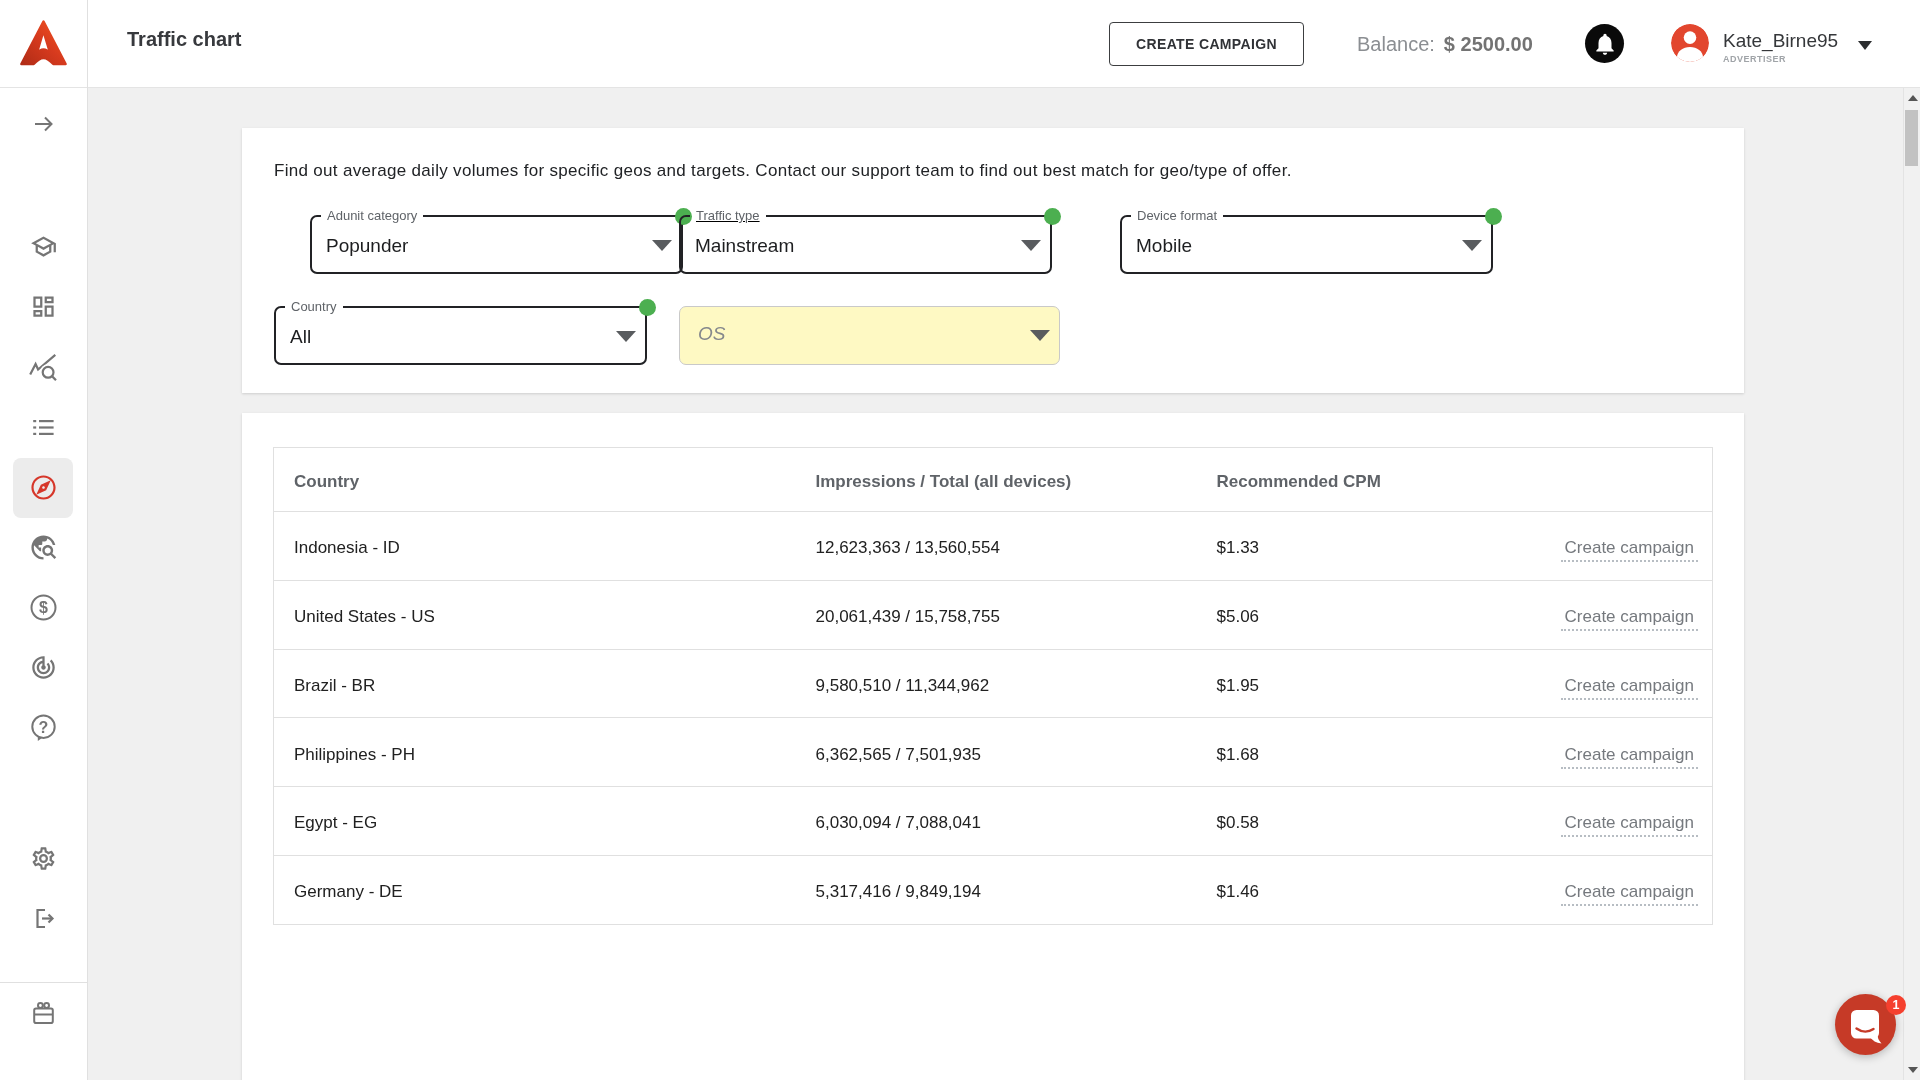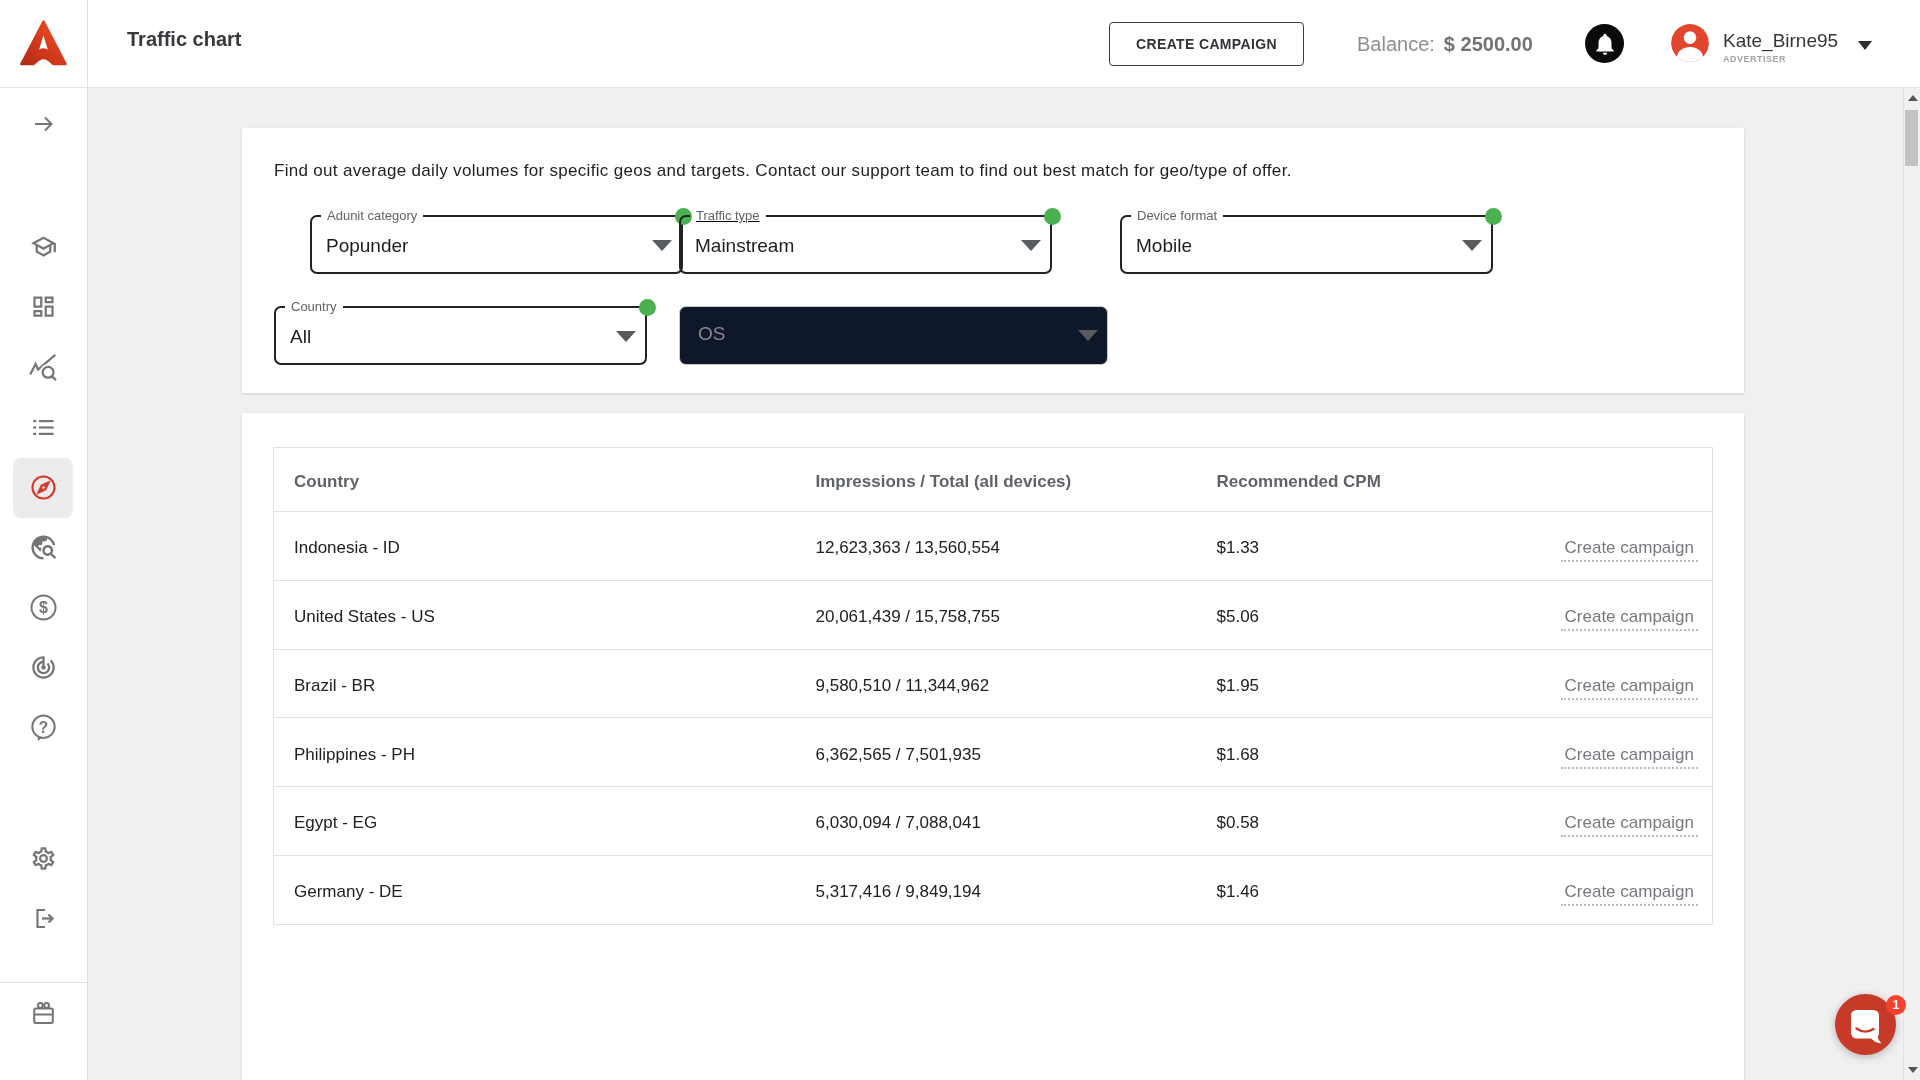--- a/index.html
+++ b/index.html
@@ -42,22 +42,22 @@
   #card2 { left:154px; top:325px; width:1502px; height:790px; }
   #intro { position:absolute; left:32px; top:33px; font-size:17px; letter-spacing:0.31px; color:#212326; }
 
   
   fieldset.fld { position:absolute; border:2px solid #212225; border-radius:7px; height:60px; width:373px; }
   fieldset.fld legend { margin-left:9px; padding:0 6px; font-size:13px; color:#5f6368; line-height:3px; }
   .fld .val { position:absolute; left:14px; top:18px; font-size:19px; color:#1d1e20; }
   .dd { position:absolute; right:9px; top:23px; width:0; height:0;
     border-left:10px solid transparent; border-right:10px solid transparent; border-top:11px solid #595c5f; }
   .dot { position:absolute; right:-11px; top:-9px; width:17px; height:17px; border-radius:50%; background:#4caf50; }
-  #fld-os { position:absolute; border:1px solid #c9c9c9; border-radius:7px; height:59px; width:429px;
-    left:437px; top:178px; background:#0f172a; }
+  #fld-os { position:absolute; border:1px solid #c9c9c9; border-radius:7px; height:59px; width:381px;
+    left:437px; top:178px; background:#fef9c3;font-style:italic; }
   #fld-os .val { position:absolute; left:18px; top:16px; font-size:19px; color:#85888c; }
 
   
   #tbl { position:absolute; left:31px; top:34px; width:1440px; border-collapse:collapse; }
   #tbl th, #tbl td { border-bottom:1px solid #e0e0e0; text-align:left; font-weight:normal;
     font-size:17px; color:#212121; padding:5px 0 0 20px; }
   #tbl thead tr { height:64px; }
   #tbl tbody tr { height:68.75px; }
   #tbl th { font-weight:bold; color:#5f6368; }
   #tbl { border:1px solid #e0e0e0; }

